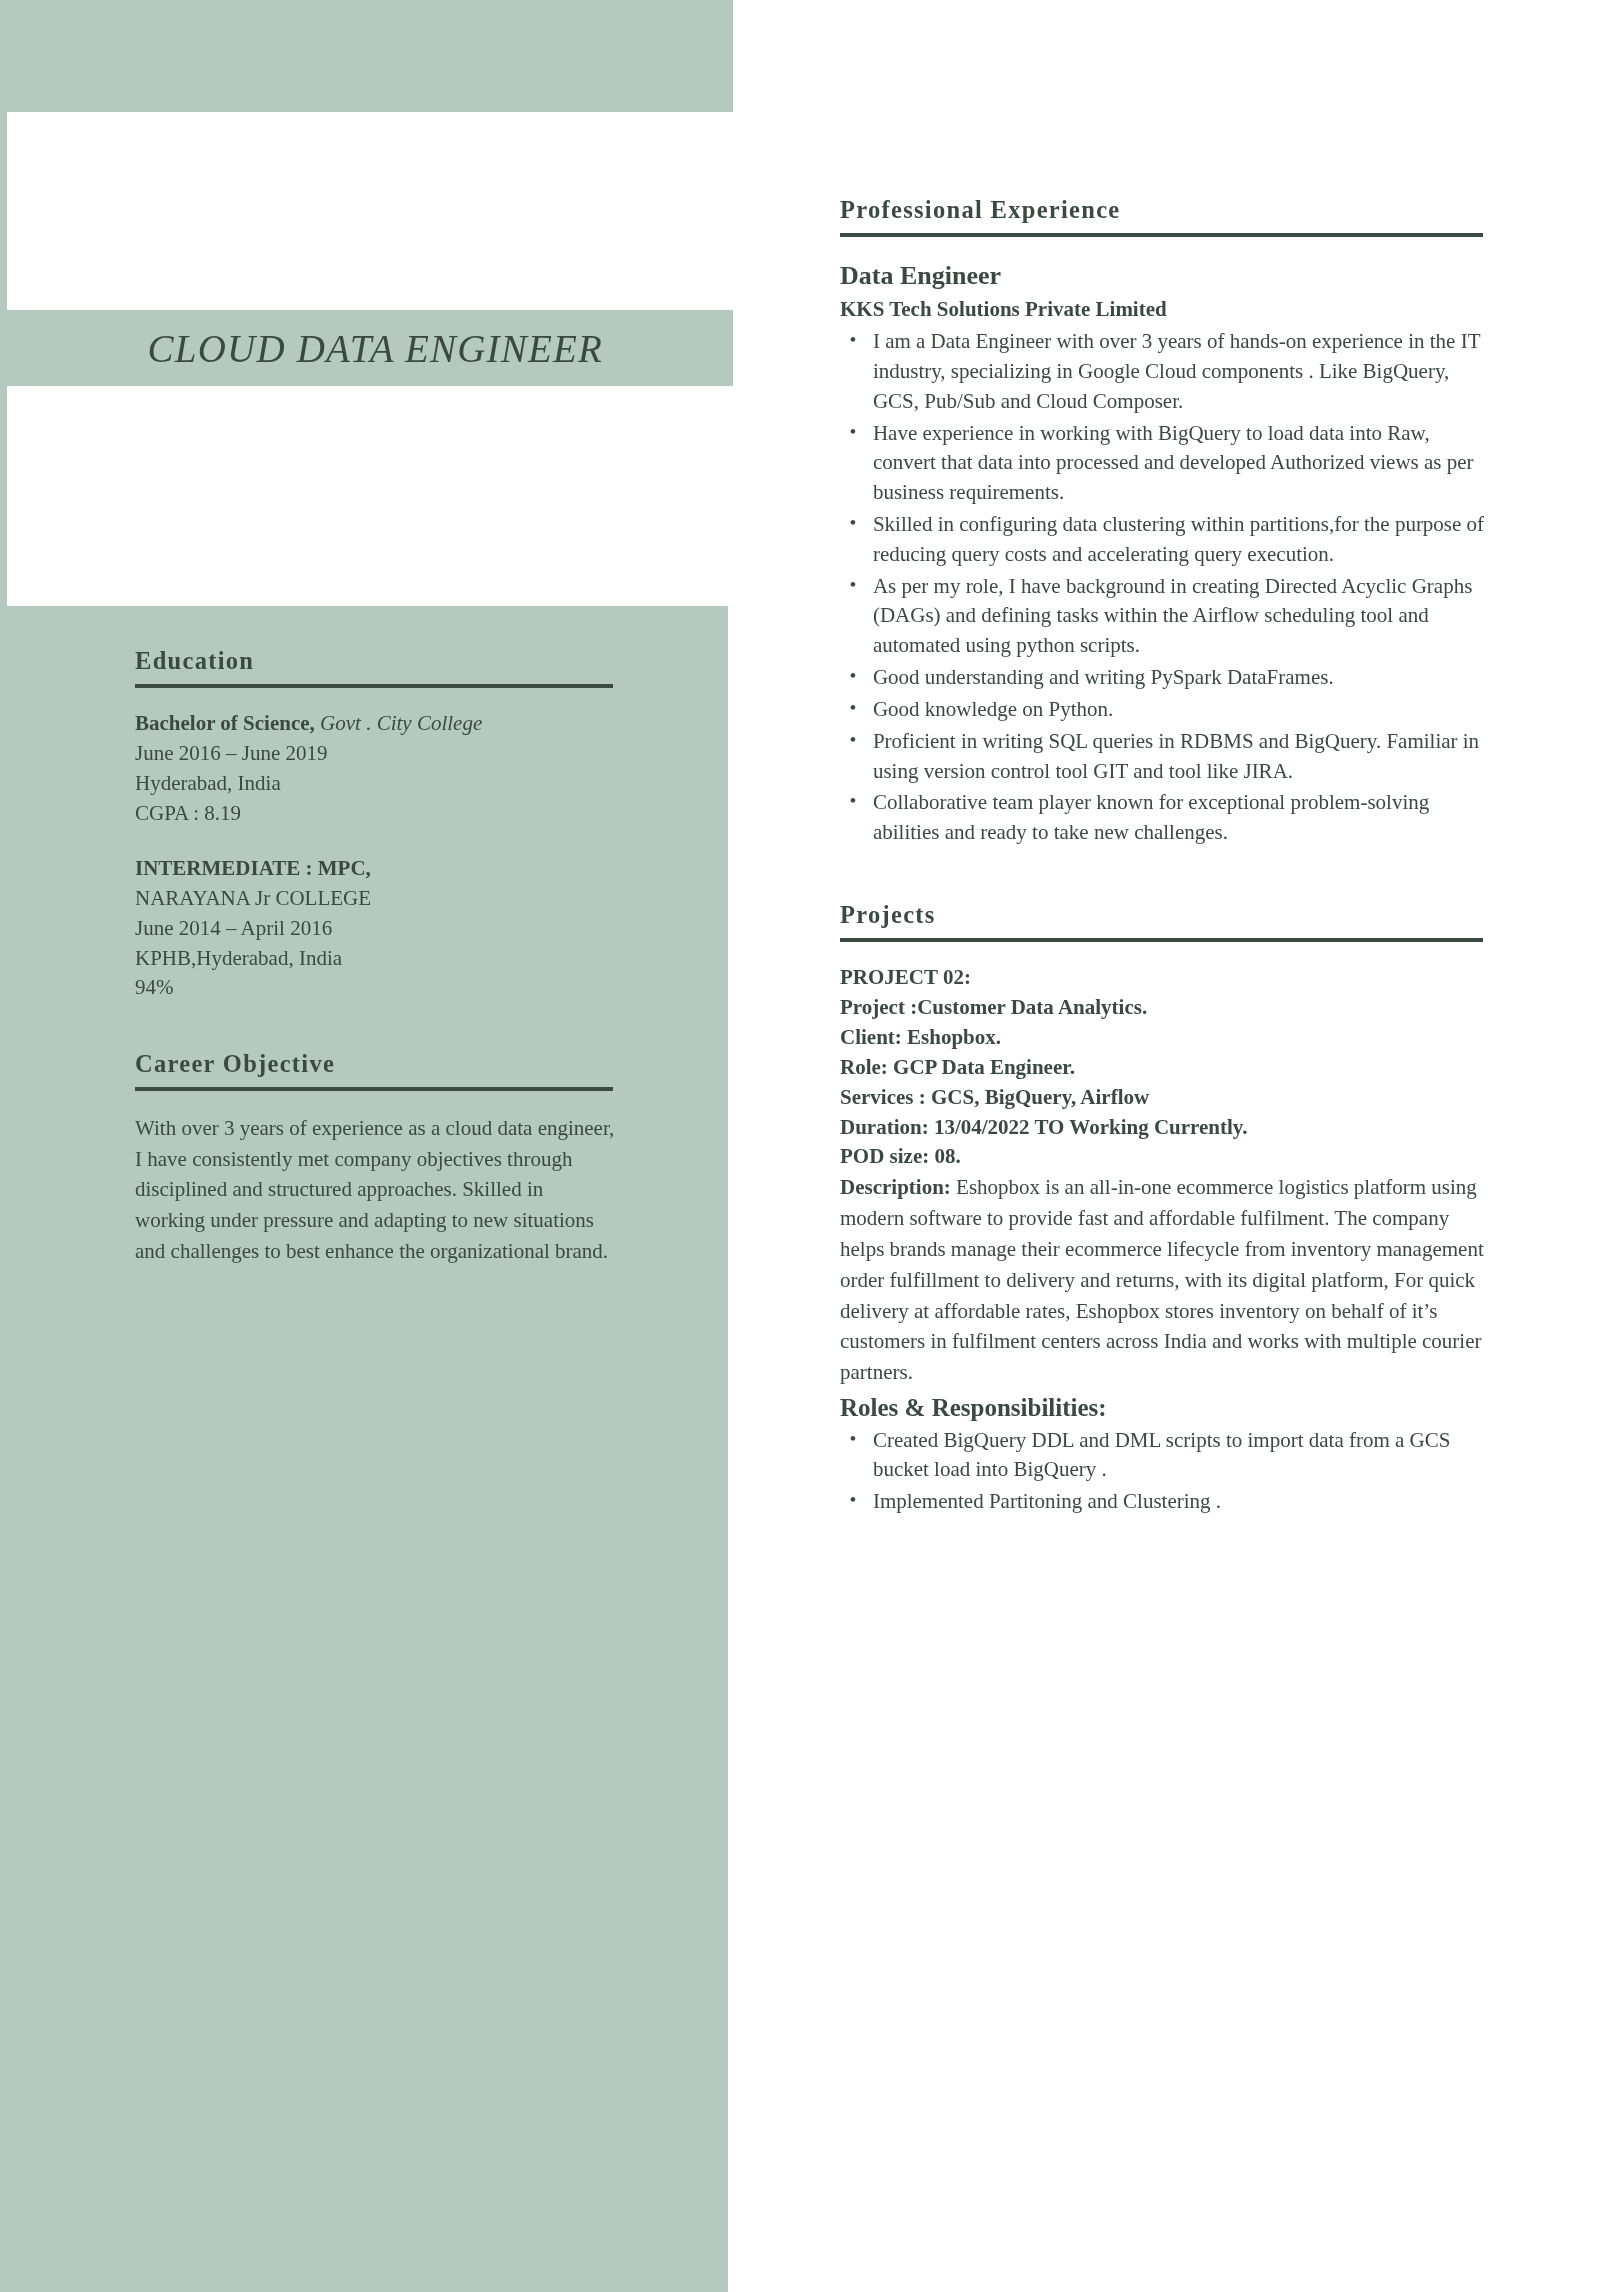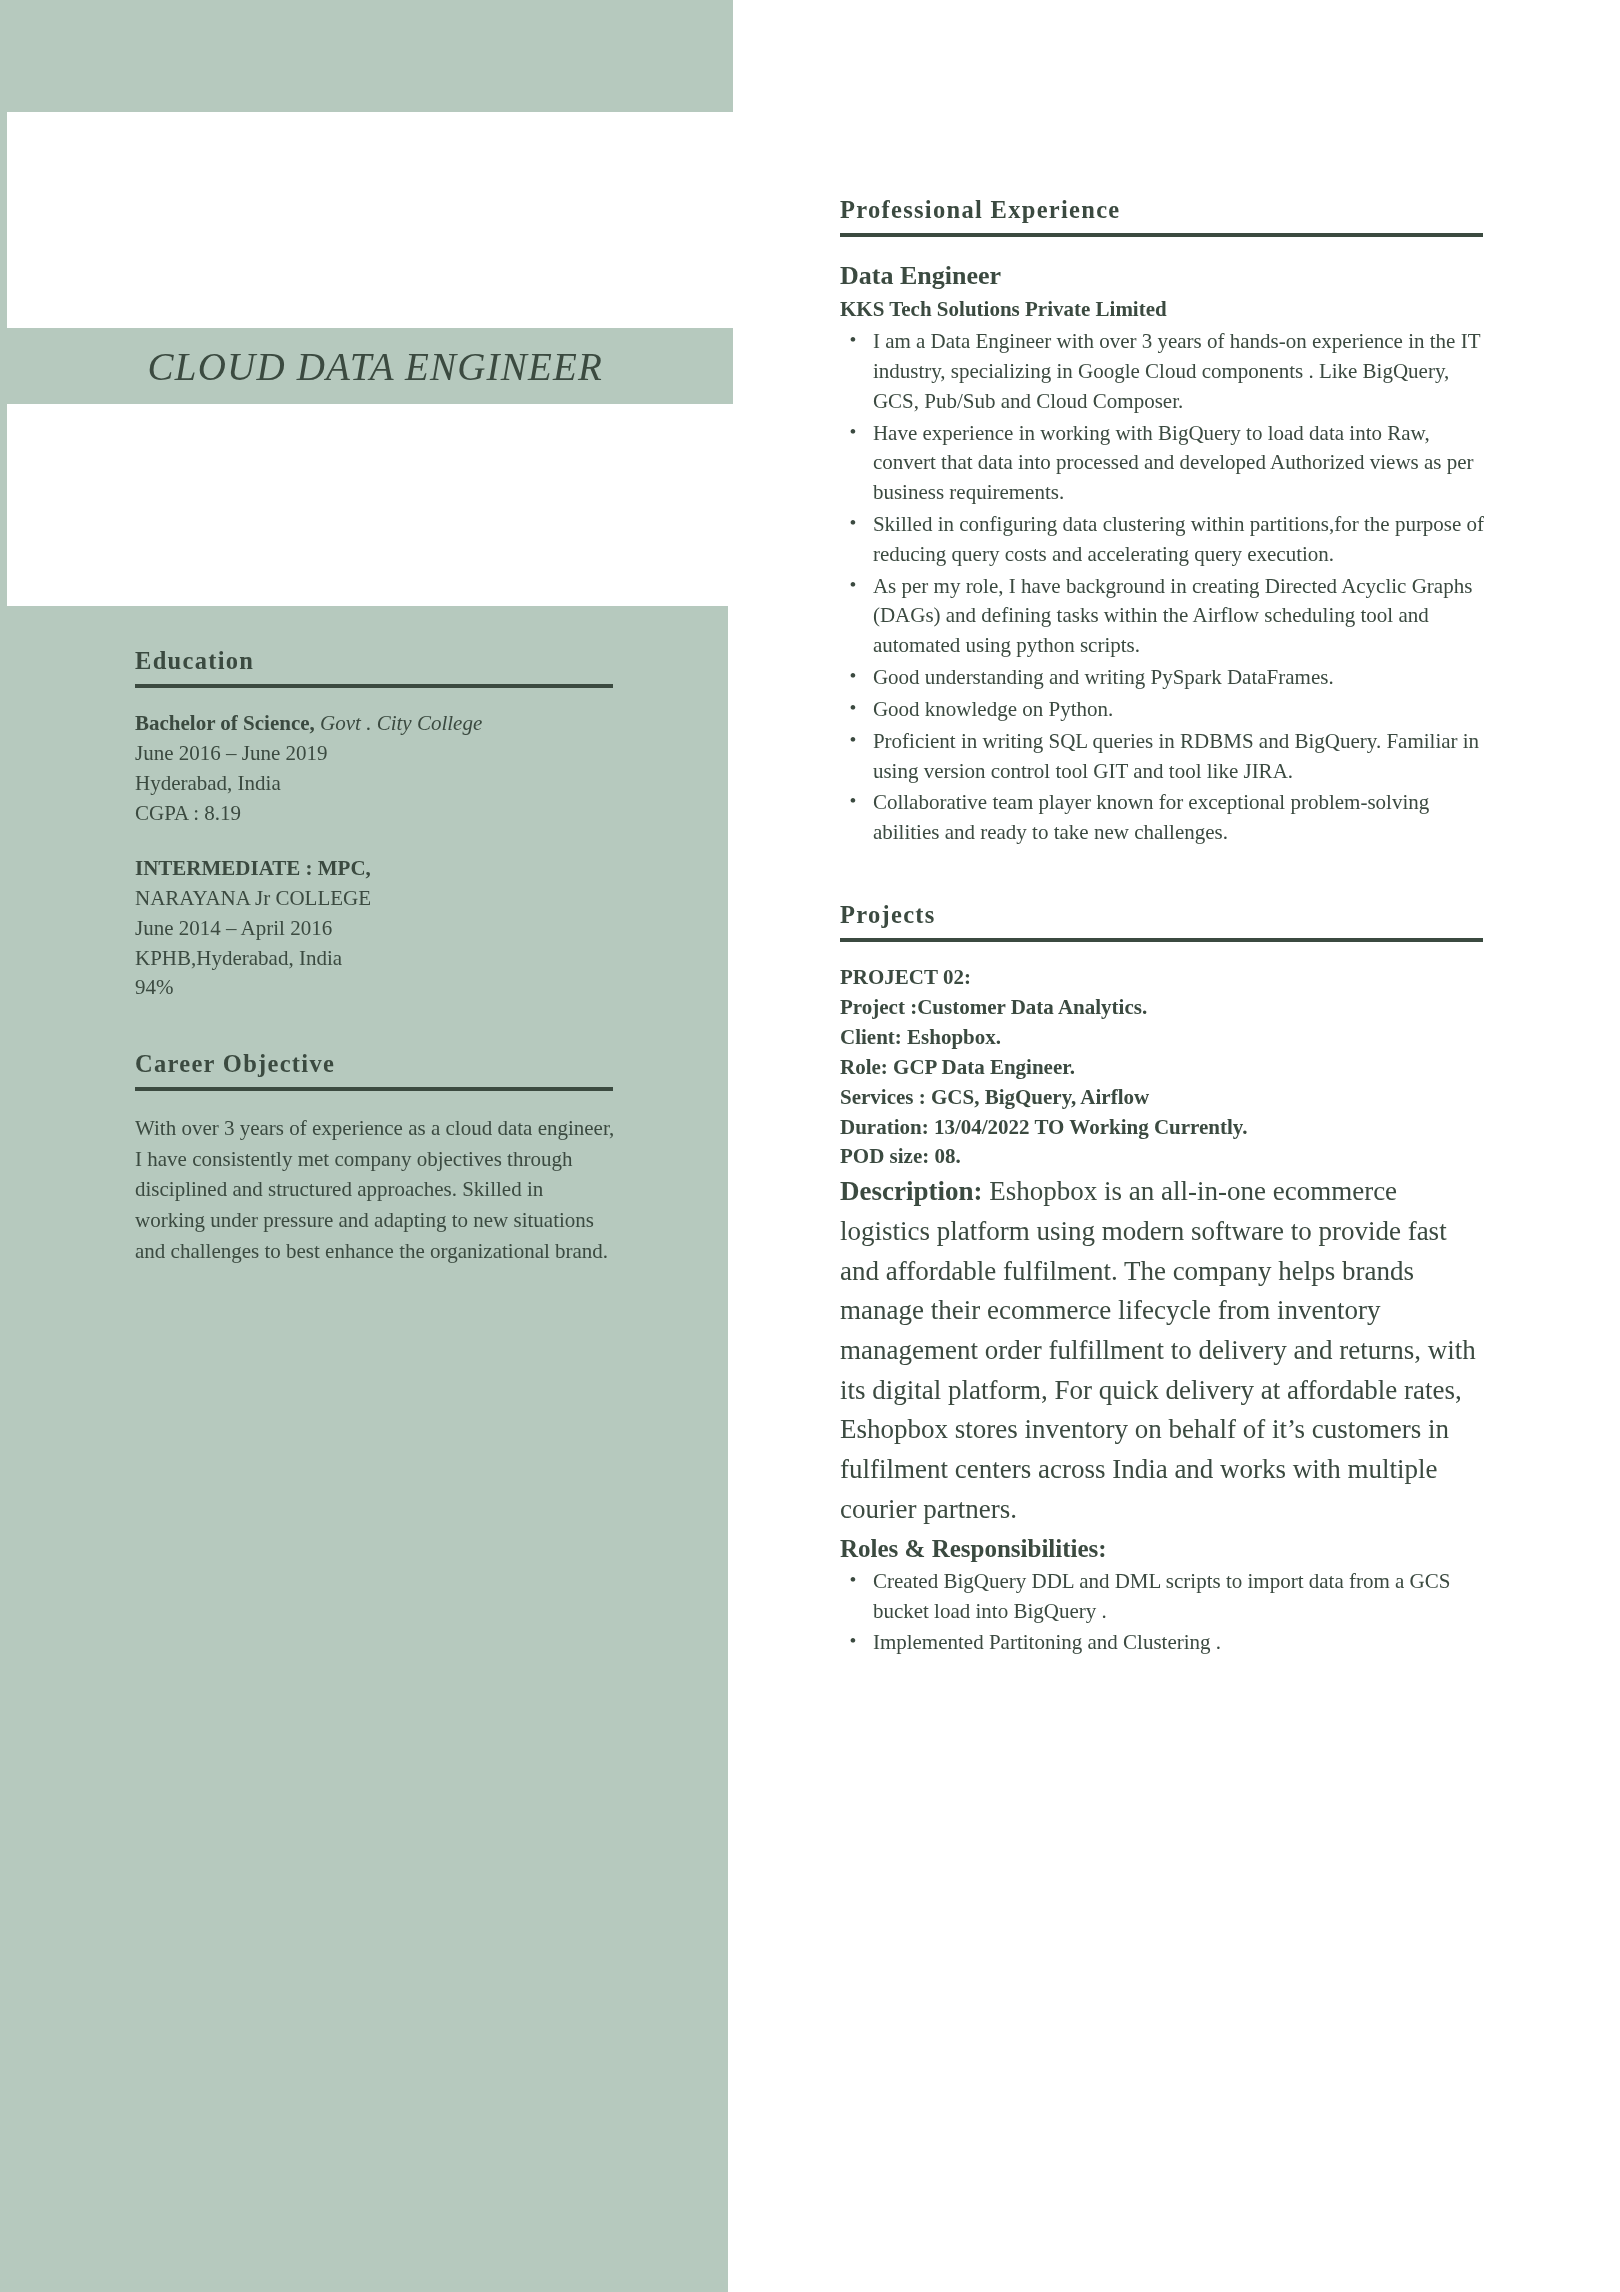--- a/index.html
+++ b/index.html
@@ -26,21 +26,21 @@
     background: #b6c9be;
   }
   .rail-left {
     position: absolute;
     left: 0; top: 112px;
     width: 6.9px; height: 500px;
     background: #b6c9be;
   }
   .band-title {
     position: absolute;
-    left: 0; top: 328px;
+    left: 0; top: 310px;
     width: 733px; height: 76px;
     background: #b6c9be;
     display: flex;
     align-items: center;
     justify-content: center;
   }
   .band-title .title-text {
     font-size: 39px;
     font-style: italic;
     letter-spacing: 1.2px;
@@ -127,21 +127,21 @@
     left: -19.6px;
     top: -1px;
     font-size: 19.6px;
     line-height: inherit;
   }
 
   .job-title { font-size: 26px; font-weight: bold; line-height: 1.42; }
   .job-company { font-size: 21px; font-weight: bold; line-height: 1.42; margin-bottom: 2px; }
 
   .proj-line { font-size: 21px; font-weight: bold; line-height: 1.42; }
-  .desc { font-size: 27px; line-height: 1.47; margin: 0; }
+  .desc { font-size: 21px; line-height: 1.47; margin: 0; }
   .desc .lbl { font-weight: bold; }
   .rr-head { font-size: 25px; font-weight: bold; line-height: 1.42; margin-top: 2px; }
 </style>
 </head>
 <body>
 
 <div class="page">
 
   <div class="band-top"></div>
   <div class="rail-left"></div>

